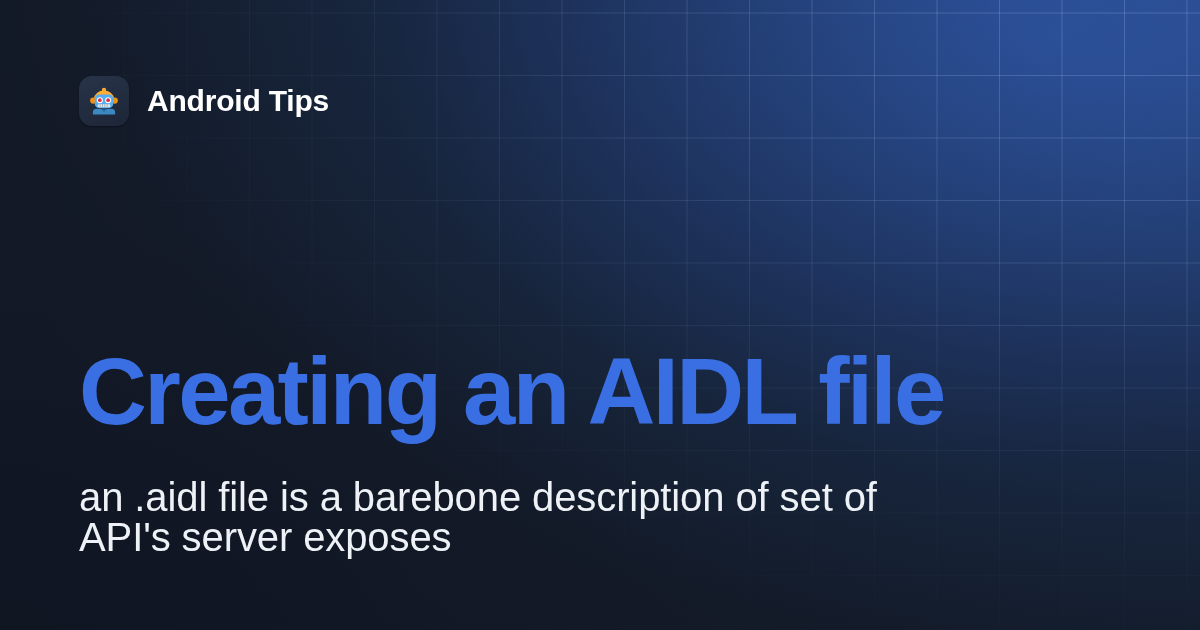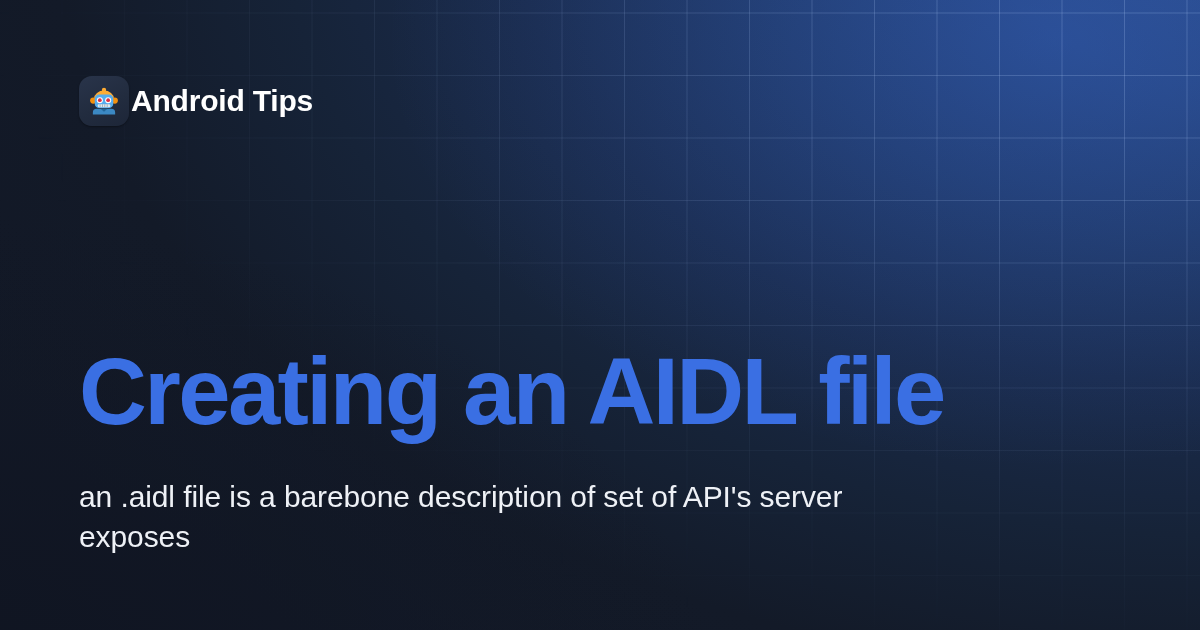--- a/index.html
+++ b/index.html
@@ -102,21 +102,21 @@
     height:100%;
   }
 
   
   .brand{
     position:absolute;
     left:79px;
     top:76px;
     display:flex;
     align-items:center;
-    gap:2px;
+    gap:18px;
   }
 
   .brand-badge{
     width:50px; height:50px;
     border-radius:13px;
     background:linear-gradient(155deg, #29344a 0%, #222c3f 55%, #1d2638 100%);
     box-shadow:0 1px 2px rgba(0,0,0,.35);
     display:flex;
     align-items:center;
     justify-content:center;
@@ -145,21 +145,21 @@
     font-size:94px;
     font-weight:bold;
     line-height:1.03;
     letter-spacing:-2.6px;
     color:#3a6fe3;
     margin:8px 0 36px 0;
     white-space:nowrap;
   }
 
   .subhead{
-    font-size:30px;
+    font-size:40px;
     font-weight:normal;
     line-height:40px;
     color:#eef1f6;
     letter-spacing:-.1px;
     max-width:800px;
   }
 </style>
 </head>
 <body>
 

